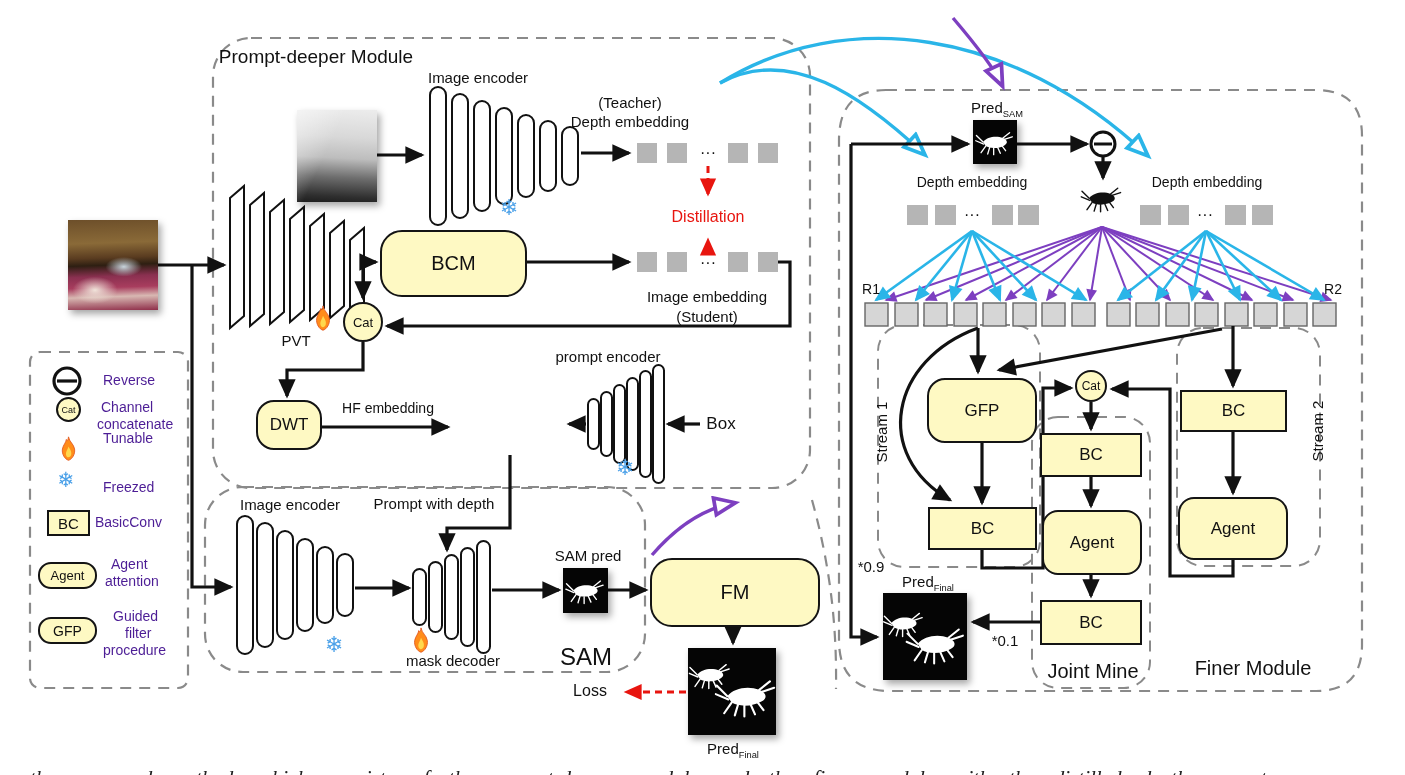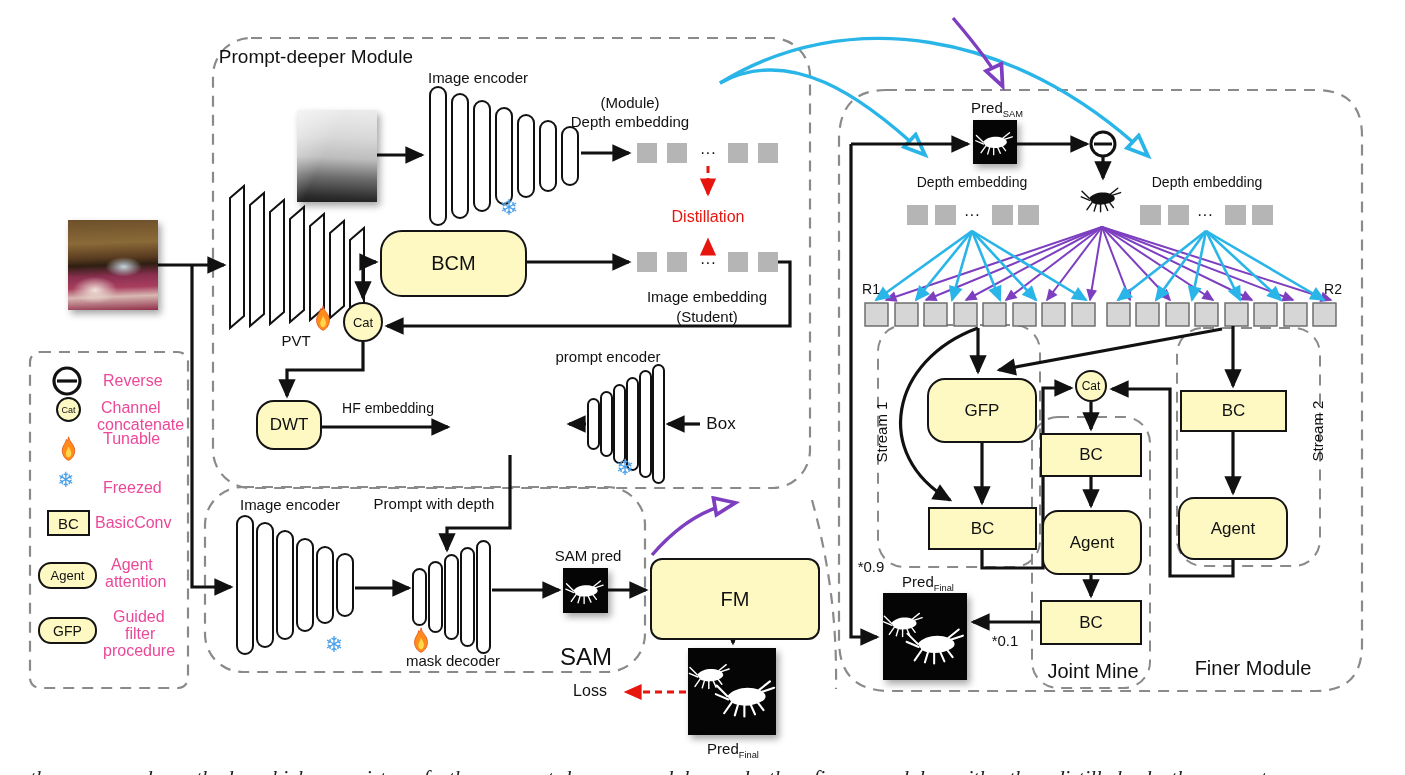--- a/index.html
+++ b/index.html
@@ -1,21 +1,21 @@
 <!DOCTYPE html>
 <html><head>
 <meta charset="utf-8">
 <style>
   html,body{margin:0;padding:0;background:#fff;}
   #canvas{position:relative;width:1405px;height:775px;background:#fff;overflow:hidden;
           font-family:"Liberation Sans",sans-serif;}
   #wires{position:absolute;left:0;top:0;z-index:1;}
   .lbl{position:absolute;transform:translate(-50%,-50%);font-size:15px;color:#111;
        white-space:nowrap;z-index:3;text-align:center;line-height:1.1;}
-  .llbl{position:absolute;font-size:16px;color:#ec4899;white-space:nowrap;z-index:3;}
+  .llbl{position:absolute;font-size:14px;color:#4c1d95;white-space:nowrap;z-index:3;}
   .rot{transform:translate(-50%,-50%) rotate(-90deg);}
   .red{color:#e8150f;}
   .bx{position:absolute;background:#fef9c3;border:2.5px solid #141414;display:flex;align-items:center;
       justify-content:center;color:#111;z-index:2;box-sizing:border-box;font-size:18px;}
   .circ{border-radius:50%;}
   .img{position:absolute;z-index:2;box-shadow:3px 4px 7px rgba(0,0,0,.35);}
   .maskimg{background:#050505;}
   .photo{background:
      radial-gradient(26px 14px at 62% 52%, #c8d4dc 0%, rgba(200,212,220,0) 70%),
      radial-gradient(30px 18px at 30% 78%, #f0e4da 0%, rgba(240,228,218,0) 75%),
@@ -296,21 +296,21 @@
     <use href="#shr" x="0" y="10" width="30" height="22" style="color:#fff"></use>
   </svg>
 </div>
 
 <div class="bx" style="left:380px;top:230px;width:147px;height:67px;border-radius:22px;font-size:20px;">
       <span>BCM</span>
     </div>
 <div class="bx" style="left:256px;top:400px;width:66px;height:50px;border-radius:18px;font-size:17px;">
       <span>DWT</span>
     </div>
-<div class="bx" style="left:650px;top:558px;width:170px;height:82px;border-radius:12px;font-size:20px;">
+<div class="bx" style="left:650px;top:558px;width:170px;height:69px;border-radius:22px;font-size:20px;">
       <span>FM</span>
     </div>
 
 <div class="bx circ" style="left:343px;top:302px;width:40px;height:40px;font-size:13px;">
       <span>Cat</span>
     </div>
 <div class="bx circ" style="left:1075px;top:370px;width:32px;height:32px;font-size:12px;border-width:2.3px;">
       <span>Cat</span>
     </div>
 
@@ -344,21 +344,21 @@
     </div>
 <div class="bx" style="left:38px;top:562px;width:59px;height:27px;border-radius:13px;font-size:13px;">
       <span>Agent</span>
     </div>
 <div class="bx" style="left:38px;top:617px;width:59px;height:27px;border-radius:13px;font-size:14px;">
       <span>GFP</span>
     </div>
 
 <div class="lbl" style="left:316px;top:57px;font-size:19px;">Prompt-deeper Module</div>
 <div class="lbl" style="left:478px;top:78px;">Image encoder</div>
-<div class="lbl" style="left:630px;top:103px;">(Module)</div>
+<div class="lbl" style="left:630px;top:103px;">(Teacher)</div>
 <div class="lbl" style="left:630px;top:122px;">Depth embedding</div>
 <div class="lbl red" style="left:708px;top:217px;font-size:16px;">Distillation</div>
 <div class="lbl" style="left:707px;top:297px;">Image embedding</div>
 <div class="lbl" style="left:707px;top:317px;">(Student)</div>
 <div class="lbl" style="left:296px;top:341px;">PVT</div>
 <div class="lbl" style="left:388px;top:409px;font-size:14px;">HF embedding</div>
 <div class="lbl" style="left:608px;top:357px;">prompt encoder</div>
 <div class="lbl" style="left:721px;top:424px;font-size:17px;">Box</div>
 
 <div class="lbl" style="left:290px;top:505px;">Image encoder</div>

